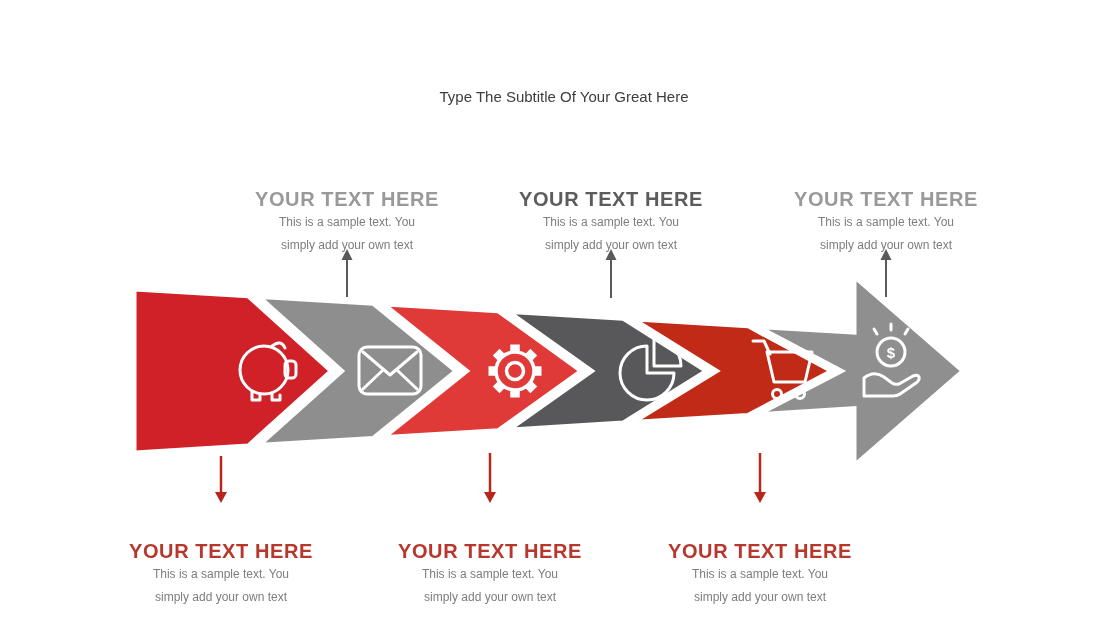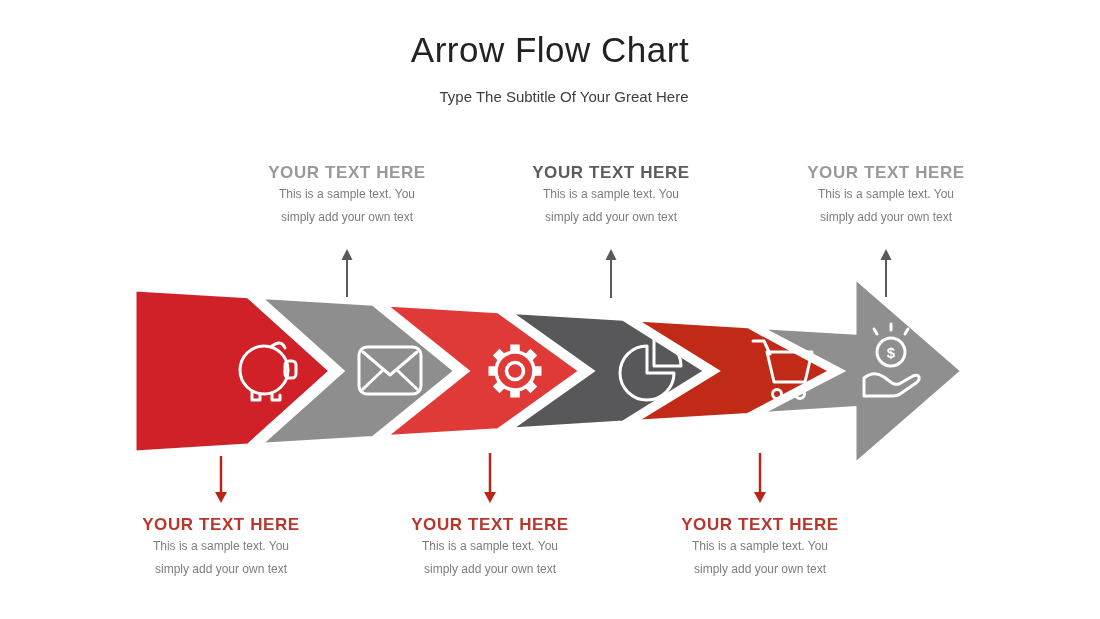--- a/index.html
+++ b/index.html
@@ -9,21 +9,21 @@
   }
   .title{
     position:absolute;left:0;right:0;top:30px;text-align:center;
     font-size:35px;font-weight:500;color:#222222;letter-spacing:0.5px;
   }
   .subtitle{
     position:absolute;left:0;right:0;top:88px;text-align:center;
     font-size:15px;font-weight:400;color:#3d3d3d;padding-left:28px;
   }
   .tblock{position:absolute;width:240px;text-align:center;}
-  .tblock .heading{font-size:17px;font-weight:bold;letter-spacing:0.6px;}
+  .tblock .heading{font-size:20px;font-weight:bold;letter-spacing:0.6px;margin-top:25px;}
   .tblock .body-line{font-size:12px;color:#7d7d7d;line-height:22.5px;}
   .tblock .body-line:first-of-type{margin-top:7px;}
   .top-row .tblock{top:163px;}
   .top-row .tblock .heading{color:#999999;}
   .top-row .tblock.emph .heading{color:#5c5c5c;}
   .bottom-row .tblock{top:515px;}
   .bottom-row .tblock .heading{color:#b7372c;}
   .blk-t1{left:227px;} .blk-t2{left:491px;} .blk-t3{left:766px;}
   .blk-b1{left:101px;} .blk-b2{left:370px;} .blk-b3{left:640px;}
   svg.flow{position:absolute;left:0;top:0;}
@@ -33,21 +33,20 @@
   .conn-up{stroke:#5a5a5a;stroke-width:2;}
   .conn-up-head{fill:#5a5a5a;stroke:none;}
   .conn-down{stroke:#b8251b;stroke-width:2.5;}
   .conn-down-head{fill:#b8251b;stroke:none;}
 </style>
 </head>
 <body>
 
 <div class="slide">
 
-  <div class="title">Arrow Flow Chart</div>
   <div class="subtitle">Type The Subtitle Of Your Great Here</div>
 
   <div class="top-row">
     <div class="tblock blk-t1">
       <div class="heading">YOUR TEXT HERE</div>
       <div class="body-line">This is a sample text. You</div>
       <div class="body-line">simply add your own text</div>
     </div>
     <div class="tblock blk-t2 emph">
       <div class="heading">YOUR TEXT HERE</div>

